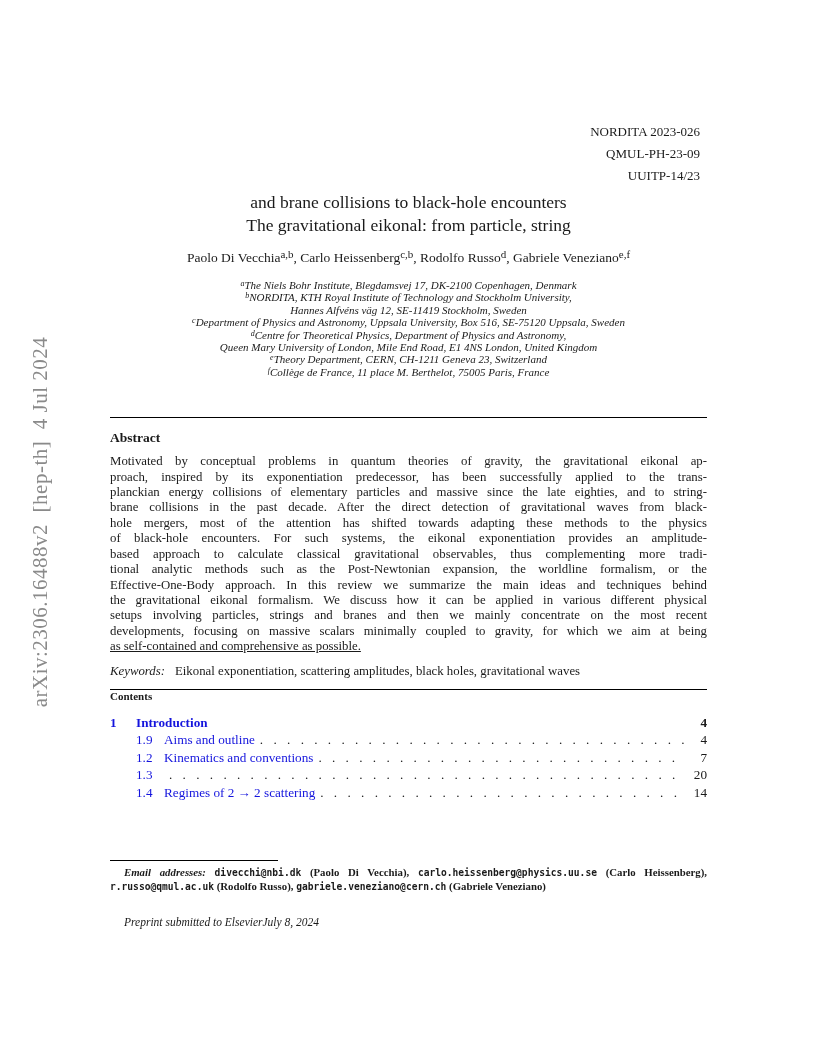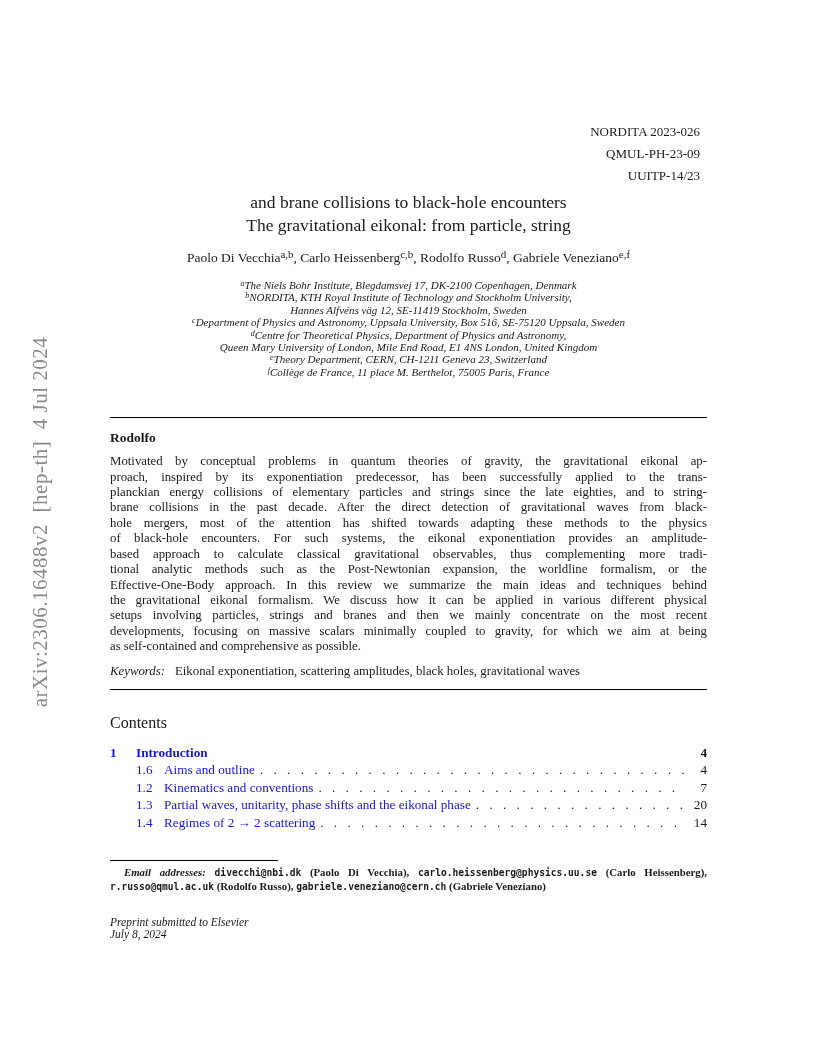--- a/index.html
+++ b/index.html
@@ -52,25 +52,25 @@
     font-style:italic;
     font-size:11px;
     line-height:12.4px;
   }
   .affiliations sup { font-size:8px; top:-3px; }
   .rule { border:none; border-top:1px solid #000; height:0; margin:0; }
   .rule-top { margin-top:39px; }
   .abstract-heading { margin-top:12px; font-weight:bold; font-size:13.5px; }
   .abstract-body { margin-top:8px; font-size:12.8px; line-height:15.4px; }
   .abstract-body .aline { text-align:justify; text-align-last:justify; }
-  .abstract-body .aline:last-child { text-align-last:left; }
+  .abstract-body .aline:last-child { text-align-last:left;text-decoration:underline; }
   .keywords { margin-top:9px; font-size:12.8px; }
   .keywords .kw-label { font-style:italic; margin-right:10px; }
   .rule-bottom { margin-top:10px; }
-  .contents-heading { margin-top:24px; font-weight:normal; font-size:16px; }
+  .contents-heading { font-weight:bold; font-size:11px; }
   .toc { margin-top:12px; font-size:13.2px; }
   .toc-row { display:flex; align-items:baseline; line-height:17.6px; }
   .toc-num, .toc-label { color:#1414dd; }
   .toc-main { font-weight:bold; }
   .toc-main .toc-num { flex:none; width:26px; }
   .toc-sub { padding-left:26px; }
   .toc-sub .toc-num { flex:none; width:28px; }
   .toc-label { flex:none; white-space:nowrap; }
   .leader { flex:1; overflow:hidden; white-space:nowrap; margin:0 5px; color:#1a1a1a; }
   .leader::after {
@@ -81,23 +81,23 @@
   .toc-page { flex:none; min-width:18px; text-align:right; color:#1a1a1a; }
   .footnote {
     position:absolute; left:110px; top:860px; width:597px;
     font-size:10.8px; line-height:13.5px;
   }
   .footnote-rule { width:168px; border:none; border-top:1px solid #000; margin:0 0 5px 0; }
   .footnote p { margin:0; text-indent:14px; text-align:justify;font-weight:bold; }
   .fn-it { font-style:italic; }
   .fn-mono { font-family:"DejaVu Sans Mono", monospace; font-size:9.6px; }
   .footer {
-    position:absolute; left:110px; top:916px; width:597px;
-    display:flex; justify-content:center;
-    font-style:italic; font-size:11.5px;flex-direction:column;
+    position:absolute; left:124px; top:916px; width:597px;
+    display:flex; justify-content:flex-start;
+    font-style:italic; font-size:11.5px;
   }
 </style>
 </head>
 <body>
 
 <div class="page">
 
   <div class="watermark">arXiv:2306.16488v2  [hep-th]  4 Jul 2024</div>
 
   <div class="main">
@@ -123,26 +123,26 @@
       <div><sup></sup><span>Hannes Alfvéns väg 12, SE-11419 Stockholm, Sweden</span></div>
       <div><sup>c</sup><span>Department of Physics and Astronomy, Uppsala University, Box 516, SE-75120 Uppsala, Sweden</span></div>
       <div><sup>d</sup><span>Centre for Theoretical Physics, Department of Physics and Astronomy,</span></div>
       <div><sup></sup><span>Queen Mary University of London, Mile End Road, E1 4NS London, United Kingdom</span></div>
       <div><sup>e</sup><span>Theory Department, CERN, CH-1211 Geneva 23, Switzerland</span></div>
       <div><sup>f</sup><span>Collège de France, 11 place M. Berthelot, 75005 Paris, France</span></div>
     </div>
 
     <hr class="rule rule-top">
 
-    <div class="abstract-heading">Rodolfo</div>
+    <div class="abstract-heading">Abstract</div>
 
     <div class="abstract-body">
       <div class="aline">Motivated by conceptual problems in quantum theories of gravity, the gravitational eikonal ap-</div>
       <div class="aline">proach, inspired by its exponentiation predecessor, has been successfully applied to the trans-</div>
-      <div class="aline">planckian energy collisions of elementary particles and strings since the late eighties, and to string-</div>
+      <div class="aline">planckian energy collisions of elementary particles and massive since the late eighties, and to string-</div>
       <div class="aline">brane collisions in the past decade. After the direct detection of gravitational waves from black-</div>
       <div class="aline">hole mergers, most of the attention has shifted towards adapting these methods to the physics</div>
       <div class="aline">of black-hole encounters. For such systems, the eikonal exponentiation provides an amplitude-</div>
       <div class="aline">based approach to calculate classical gravitational observables, thus complementing more tradi-</div>
       <div class="aline">tional analytic methods such as the Post-Newtonian expansion, the worldline formalism, or the</div>
       <div class="aline">Effective-One-Body approach. In this review we summarize the main ideas and techniques behind</div>
       <div class="aline">the gravitational eikonal formalism. We discuss how it can be applied in various different physical</div>
       <div class="aline">setups involving particles, strings and branes and then we mainly concentrate on the most recent</div>
       <div class="aline">developments, focusing on massive scalars minimally coupled to gravity, for which we aim at being</div>
       <div class="aline">as self-contained and comprehensive as possible.</div>
@@ -157,34 +157,33 @@
     <div class="contents-heading">Contents</div>
 
     <div class="toc">
       <div class="toc-row toc-main">
         <span class="toc-num">1</span>
         <span class="toc-label">Introduction</span>
         <span class="leader"></span>
         <span class="toc-page">4</span>
       </div>
       <div class="toc-row toc-sub">
-        <span class="toc-num">1.6</span>
+        <span class="toc-num">1.9</span>
         <span class="toc-label">Aims and outline</span>
         <span class="leader"></span>
         <span class="toc-page">4</span>
       </div>
       <div class="toc-row toc-sub">
         <span class="toc-num">1.2</span>
         <span class="toc-label">Kinematics and conventions</span>
         <span class="leader"></span>
         <span class="toc-page">7</span>
       </div>
       <div class="toc-row toc-sub">
         <span class="toc-num">1.3</span>
-        <span class="toc-label">Partial waves, unitarity, phase shifts and the eikonal phase</span>
         <span class="leader"></span>
         <span class="toc-page">20</span>
       </div>
       <div class="toc-row toc-sub">
         <span class="toc-num">1.4</span>
         <span class="toc-label">Regimes of 2 → 2 scattering</span>
         <span class="leader"></span>
         <span class="toc-page">14</span>
       </div>
     </div>

